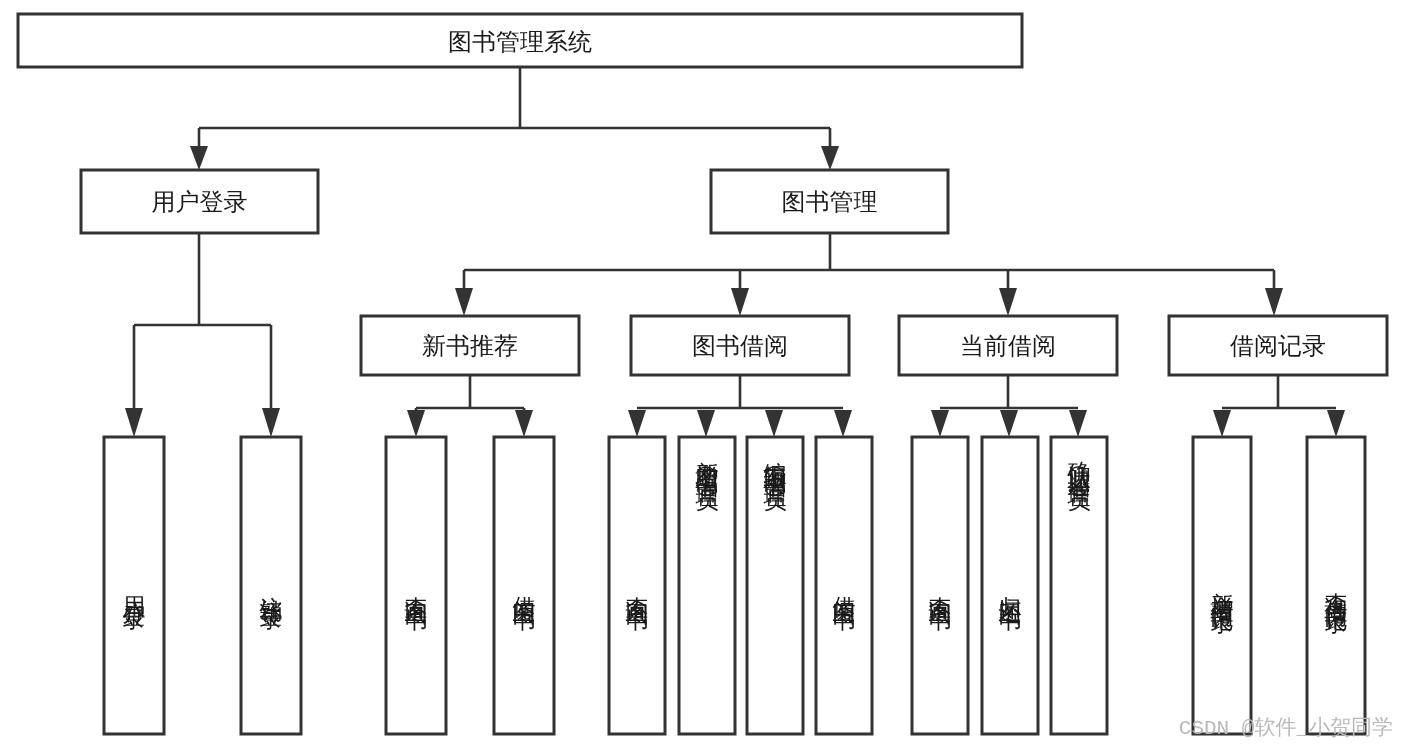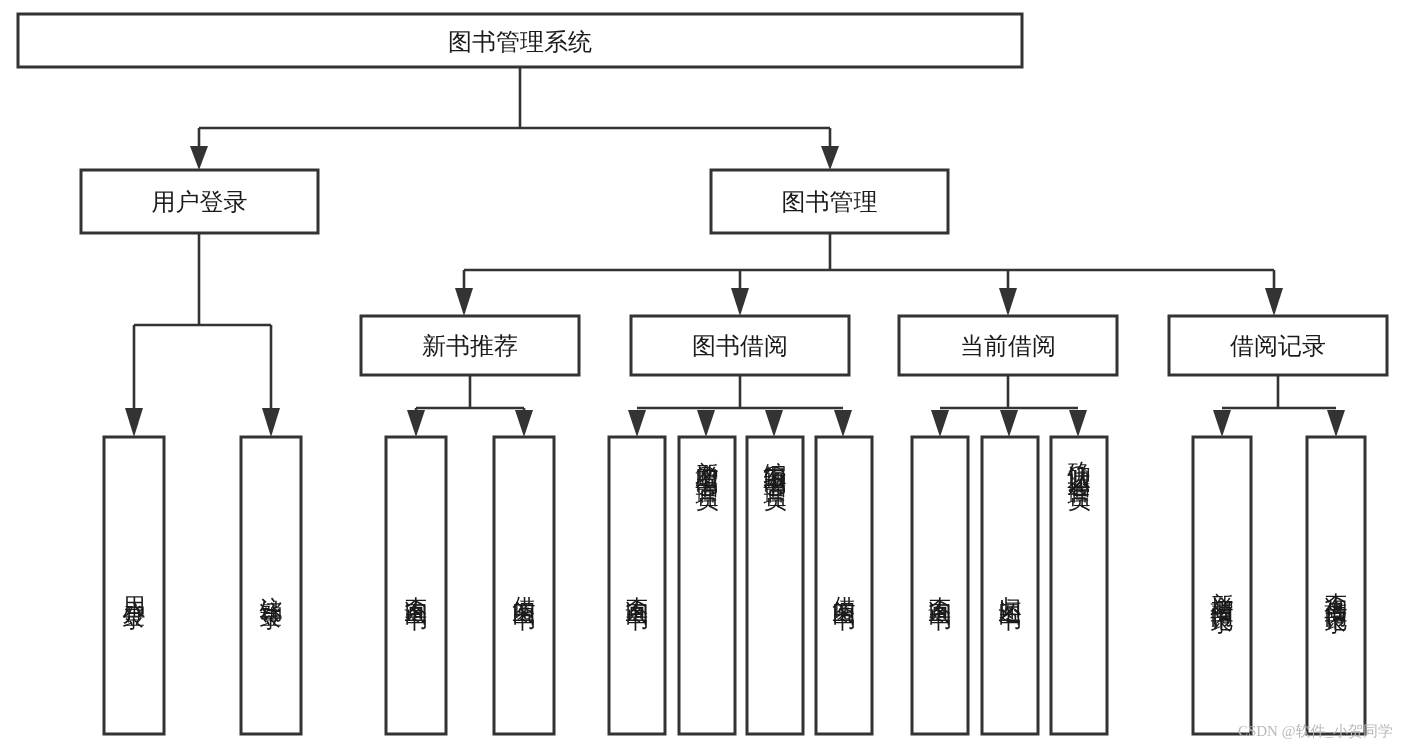--- a/index.html
+++ b/index.html
@@ -63,22 +63,22 @@
     font-size: 23px;
     line-height: 1.0;
     color: #1a1a1a;
     letter-spacing: 4px;
     white-space: nowrap;
   }
   .watermark {
     position: absolute;
     right: 12px;
     bottom: 6px;
-    font-family: Liberation Serif, serif;
-    font-size: 15px;
+    font-family: Liberation Mono, monospace;
+    font-size: 21px;
     color: #b9b9b9;
     white-space: nowrap;
     user-select: none;
   }
 </style>
 </head>
 <body>
 
 <div id="diagram-root">
 

